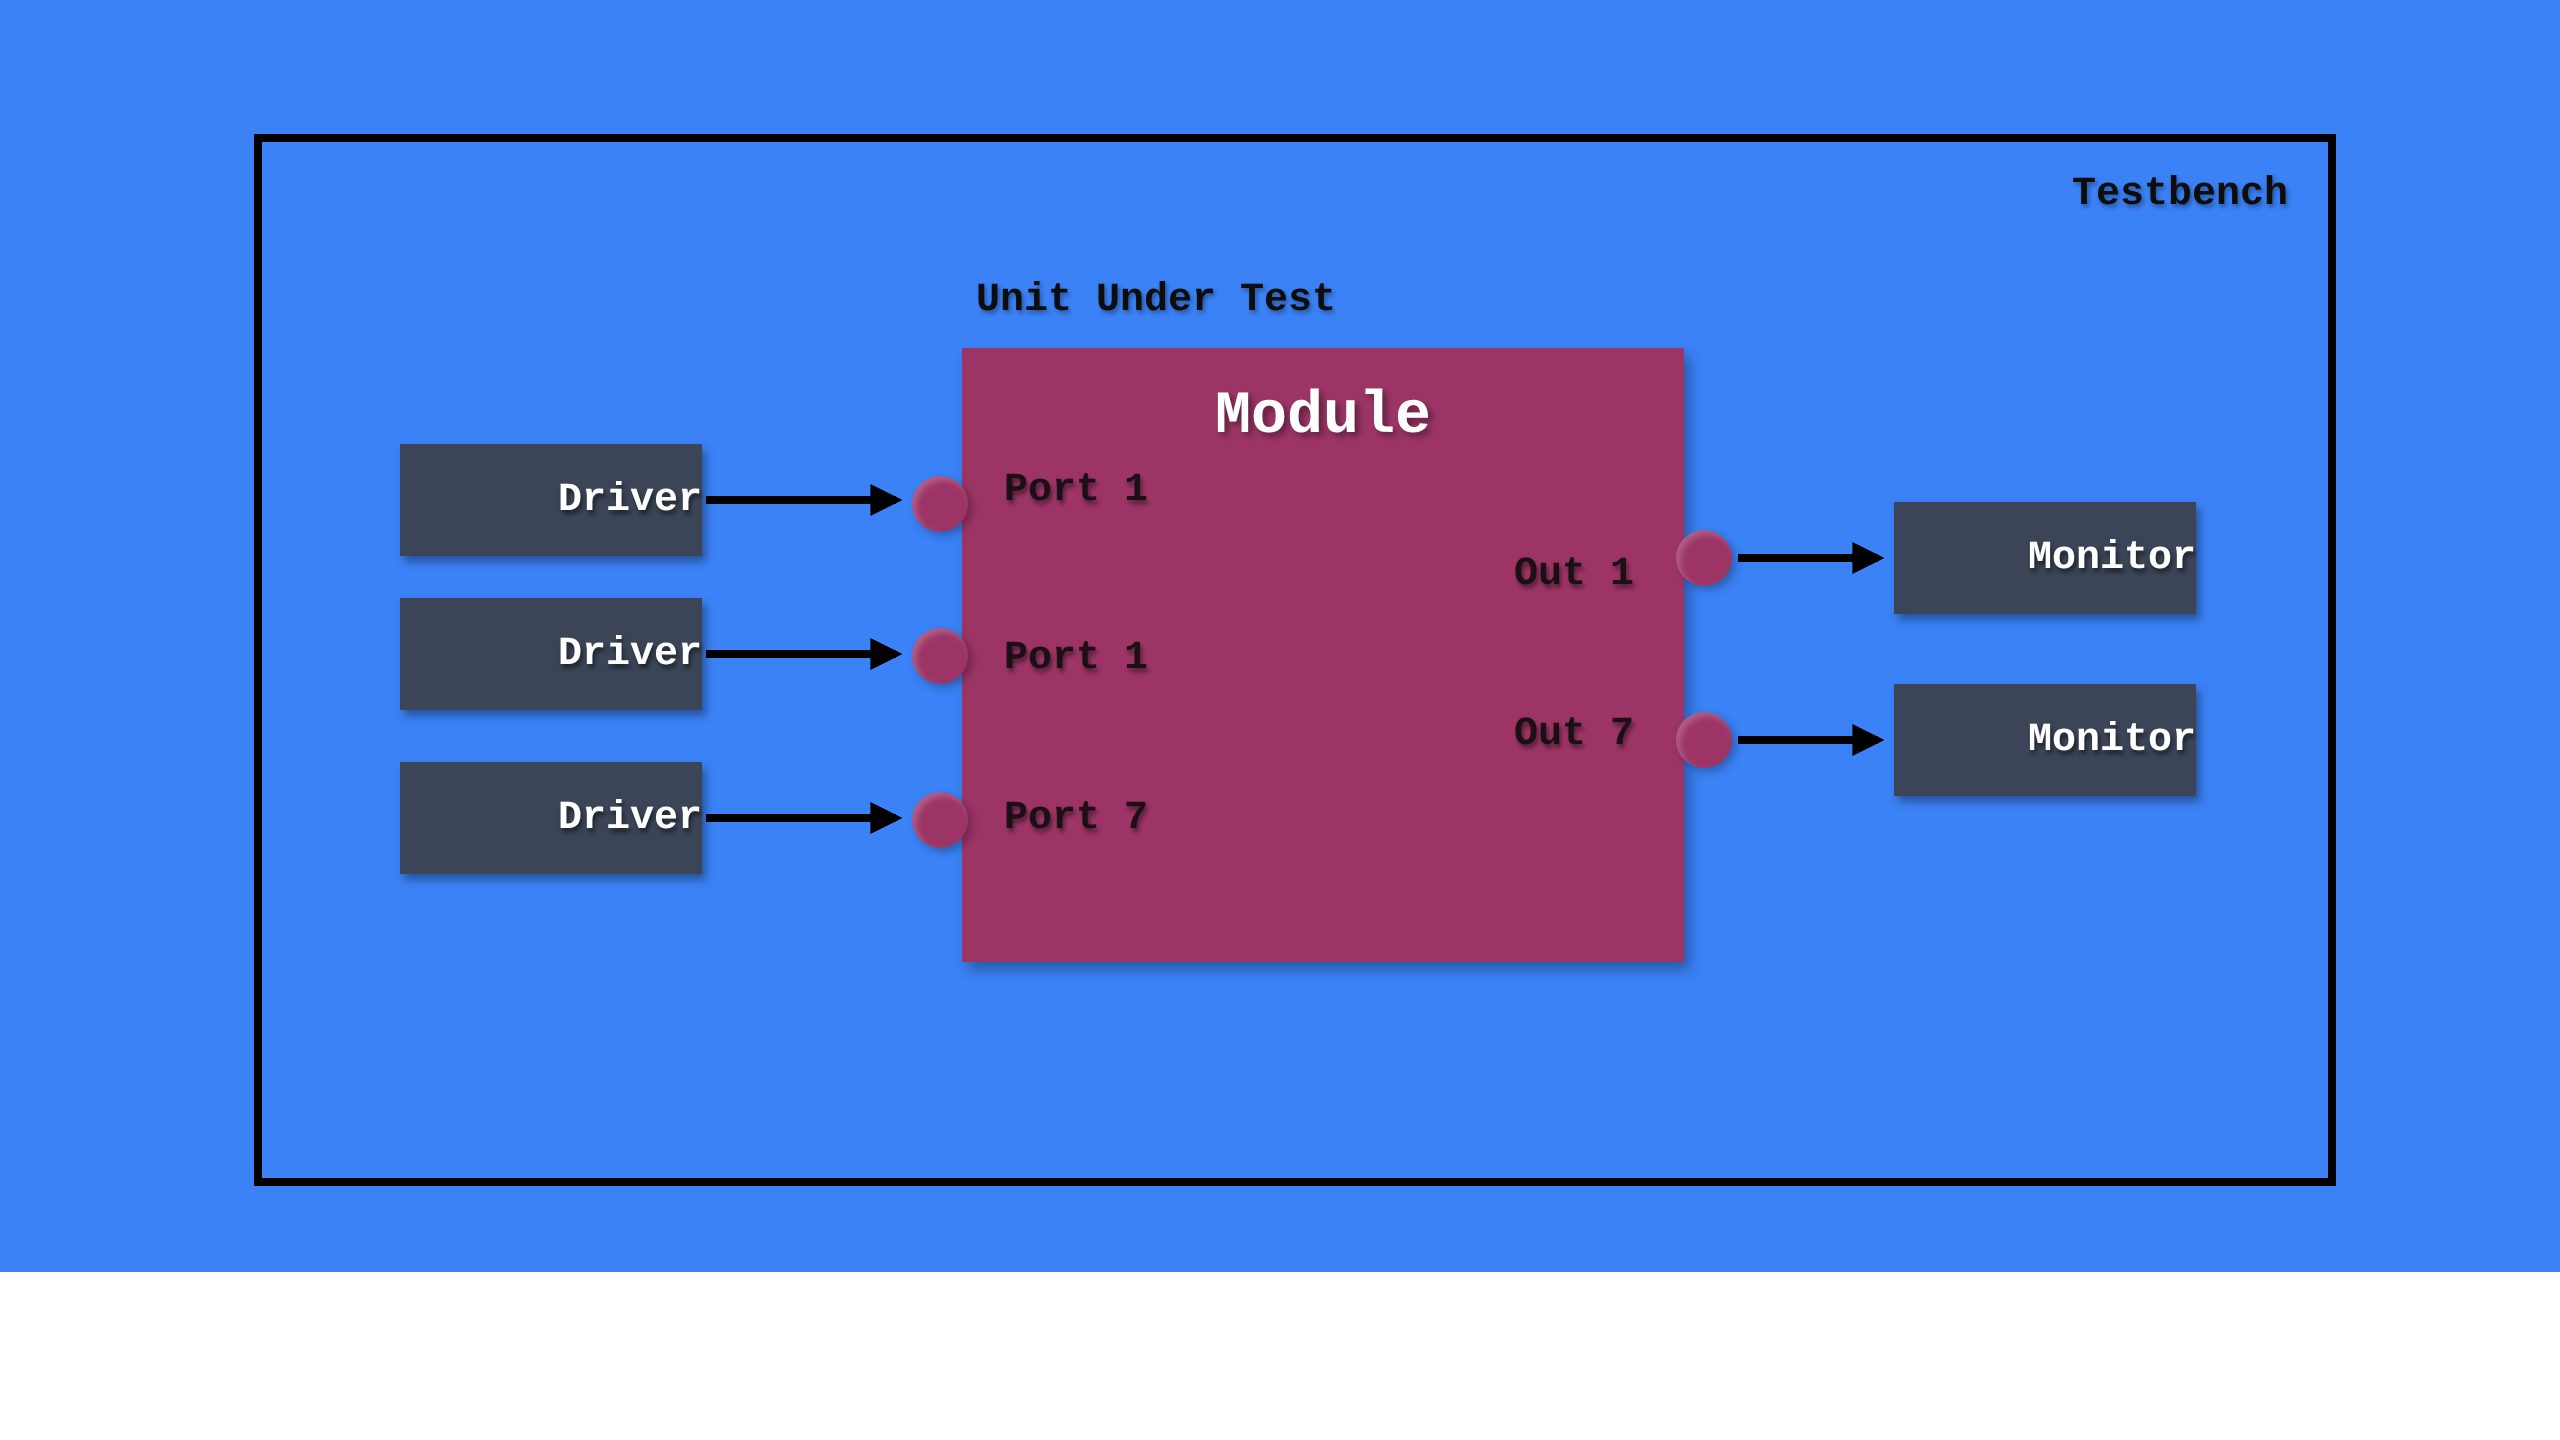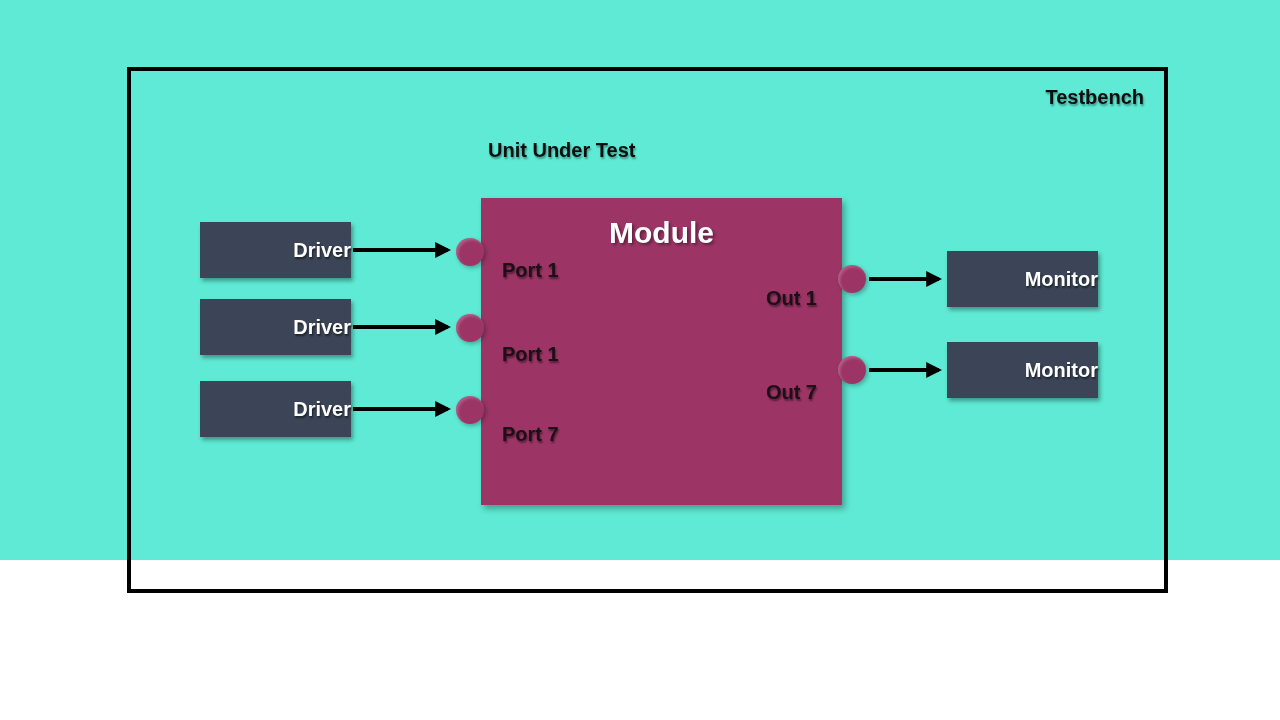--- a/index.html
+++ b/index.html
@@ -2,22 +2,23 @@
 <html><head>
 <meta charset="utf-8">
 <style>
   * { margin: 0; padding: 0; box-sizing: border-box; }
   html, body { width: 1280px; height: 720px; background: #ffffff; overflow: hidden; }
   body { font-family: "Liberation Sans", "DejaVu Sans", sans-serif; }
 
   .canvas {
     position: absolute;
     left: 0; top: 0;
-    width: 1280px; height: 560px;
-    background: #5eead4;
+    width: 1280px; height: 636px;
+    background: #3b82f6;
+    font-family: Liberation Mono, monospace;
   }
 
   
   .tb-border {
     position: absolute;
     left: 127px; top: 67px;
     width: 1041px; height: 526px;
     border: 4px solid #000000;
     background: transparent;
   }
@@ -42,21 +43,20 @@
     text-align: right;
   }
 
   
   .module {
     position: absolute;
     left: 481px; top: 174px;
     width: 361px; height: 307px;
     background: #9C3566;
     box-shadow: 3px 4px 6px rgba(0,0,0,0.30);
-    margin-top: 24px;
   }
 
   .module-title {
     position: absolute;
     left: 0; top: 18px;
     width: 100%;
     text-align: center;
     font-size: 30px;
     font-weight: bold;
     color: #ffffff;
@@ -80,21 +80,21 @@
   .out-label {
     position: absolute;
     right: 25px;
     font-size: 20px;
     font-weight: bold;
     color: #1c1016;
     text-shadow: 1px 2px 2px rgba(0,0,0,0.45);
     line-height: 24px;
     text-align: right;
   }
-  .out-1 { top: 88px; }
+  .out-1 { top: 102px; }
   .out-2 { top: 182px; }
 
   
   .pin {
     position: absolute;
     width: 28px; height: 28px;
     border-radius: 50%;
     background: #9C3566;
     box-shadow: 2px 2px 4px rgba(0,0,0,0.28), inset 2px 2px 3px rgba(255,255,255,0.22);
   }

